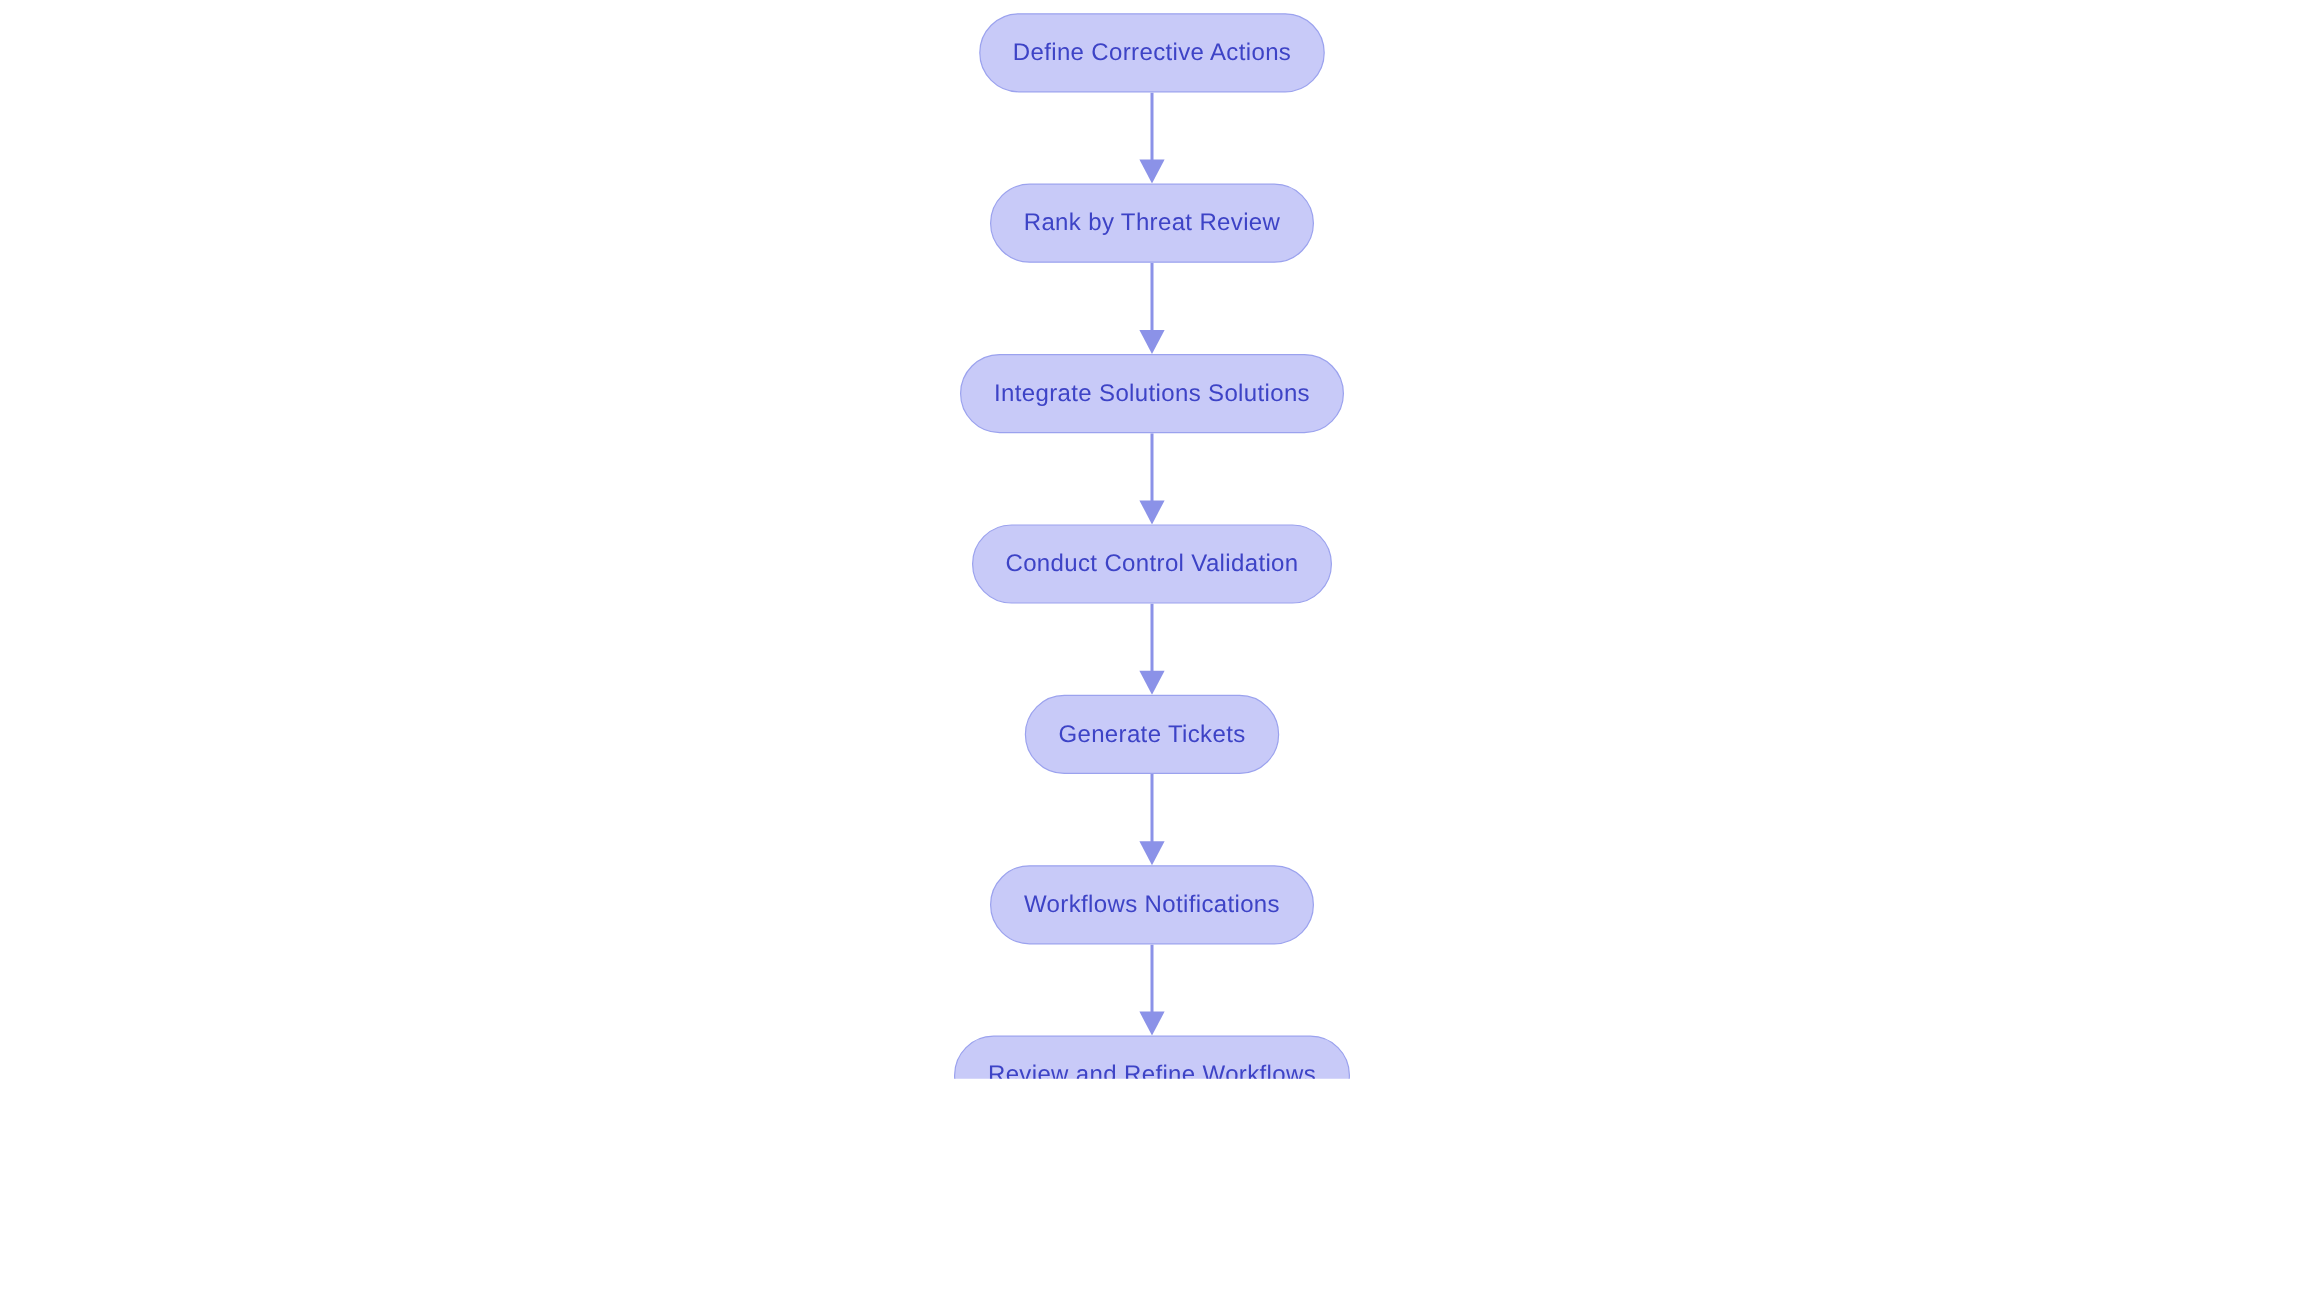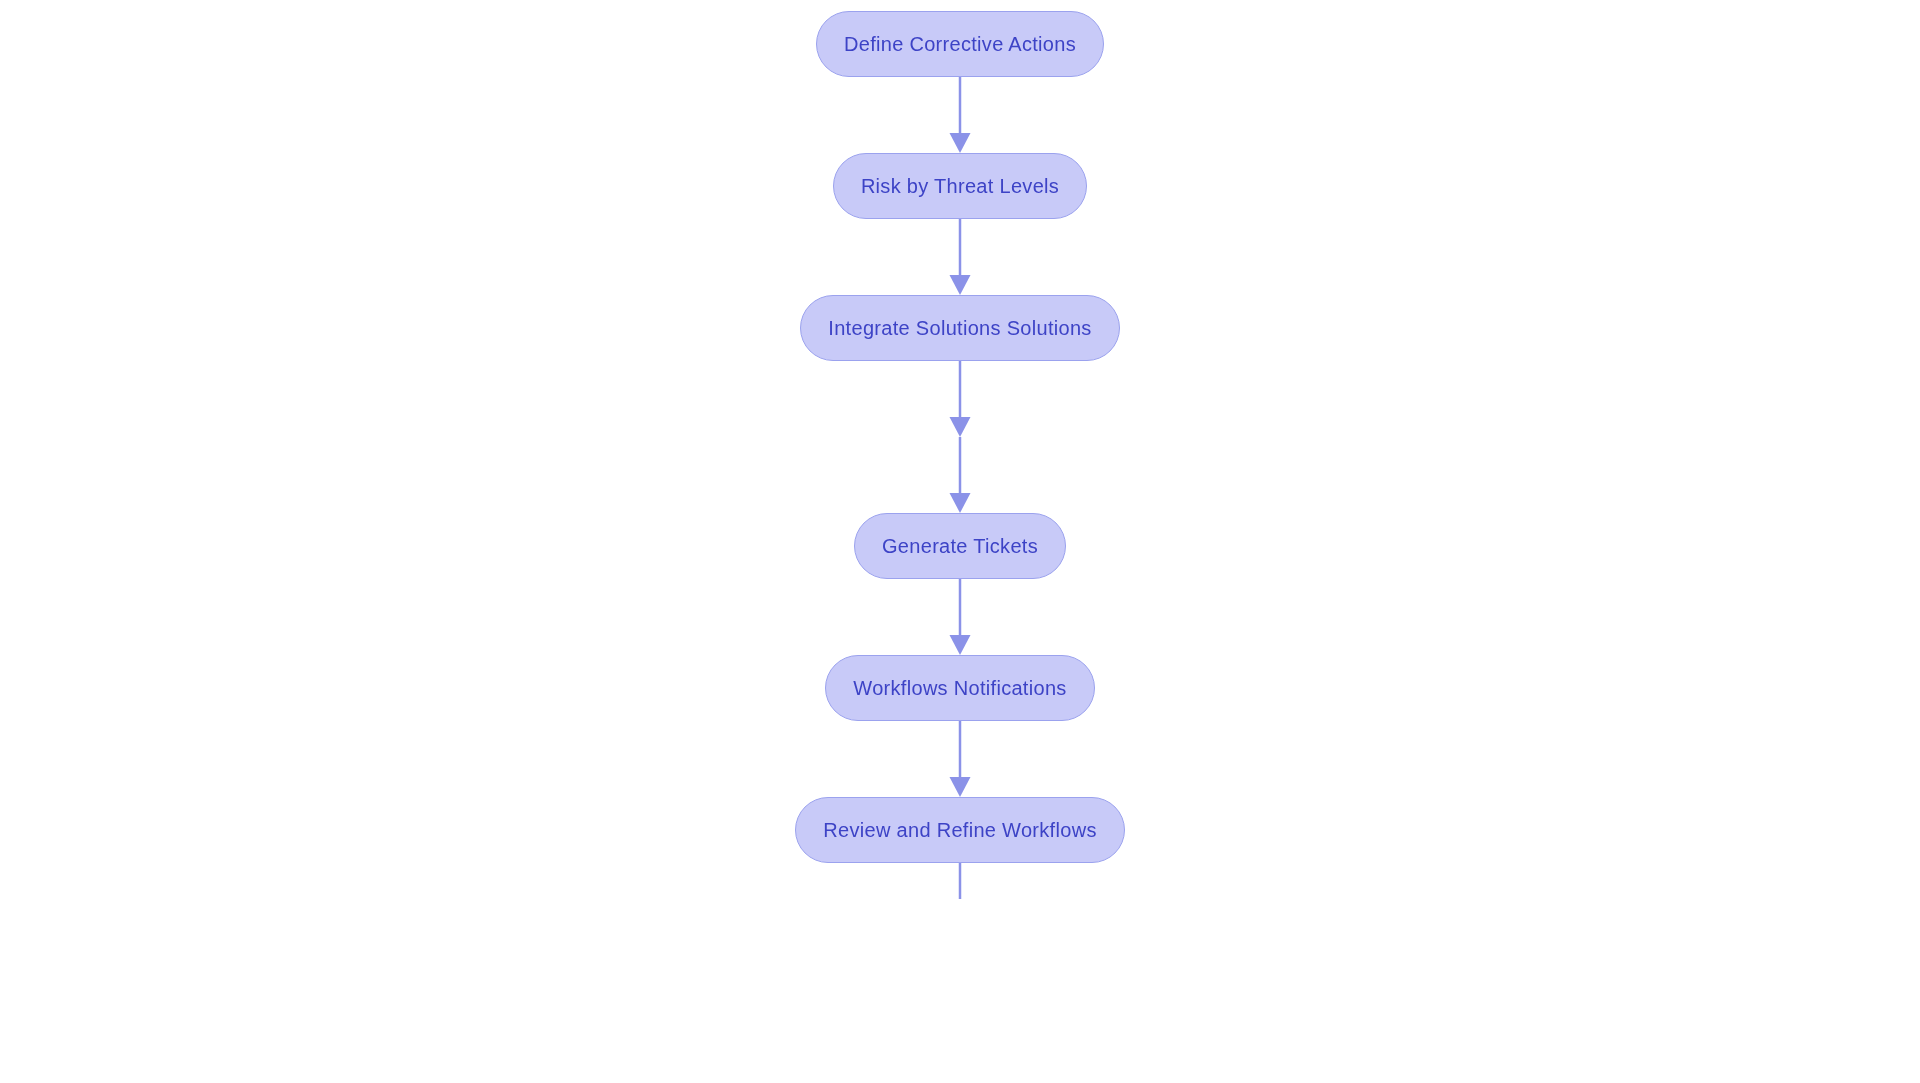--- a/index.html
+++ b/index.html
@@ -54,34 +54,35 @@
 
 <div class="canvas">
 
   <div class="node">Define Corrective Actions</div>
 
   <svg class="arrow" viewBox="0 0 26 76" aria-hidden="true">
     <line x1="13" y1="0" x2="13" y2="58"></line>
     <polygon points="13,76 2.5,56 23.5,56"></polygon>
   </svg>
 
-  <div class="node">Risk by Threat Levels</div>
+  <div class="node">Rank by Threat Review</div>
 
   <svg class="arrow" viewBox="0 0 26 76" aria-hidden="true">
     <line x1="13" y1="0" x2="13" y2="58"></line>
     <polygon points="13,76 2.5,56 23.5,56"></polygon>
   </svg>
 
   <div class="node">Integrate Solutions Solutions</div>
 
   <svg class="arrow" viewBox="0 0 26 76" aria-hidden="true">
     <line x1="13" y1="0" x2="13" y2="58"></line>
     <polygon points="13,76 2.5,56 23.5,56"></polygon>
   </svg>
 
+  <div class="node">Conduct Control Validation</div>
 
   <svg class="arrow" viewBox="0 0 26 76" aria-hidden="true">
     <line x1="13" y1="0" x2="13" y2="58"></line>
     <polygon points="13,76 2.5,56 23.5,56"></polygon>
   </svg>
 
   <div class="node">Generate Tickets</div>
 
   <svg class="arrow" viewBox="0 0 26 76" aria-hidden="true">
     <line x1="13" y1="0" x2="13" y2="58"></line>

